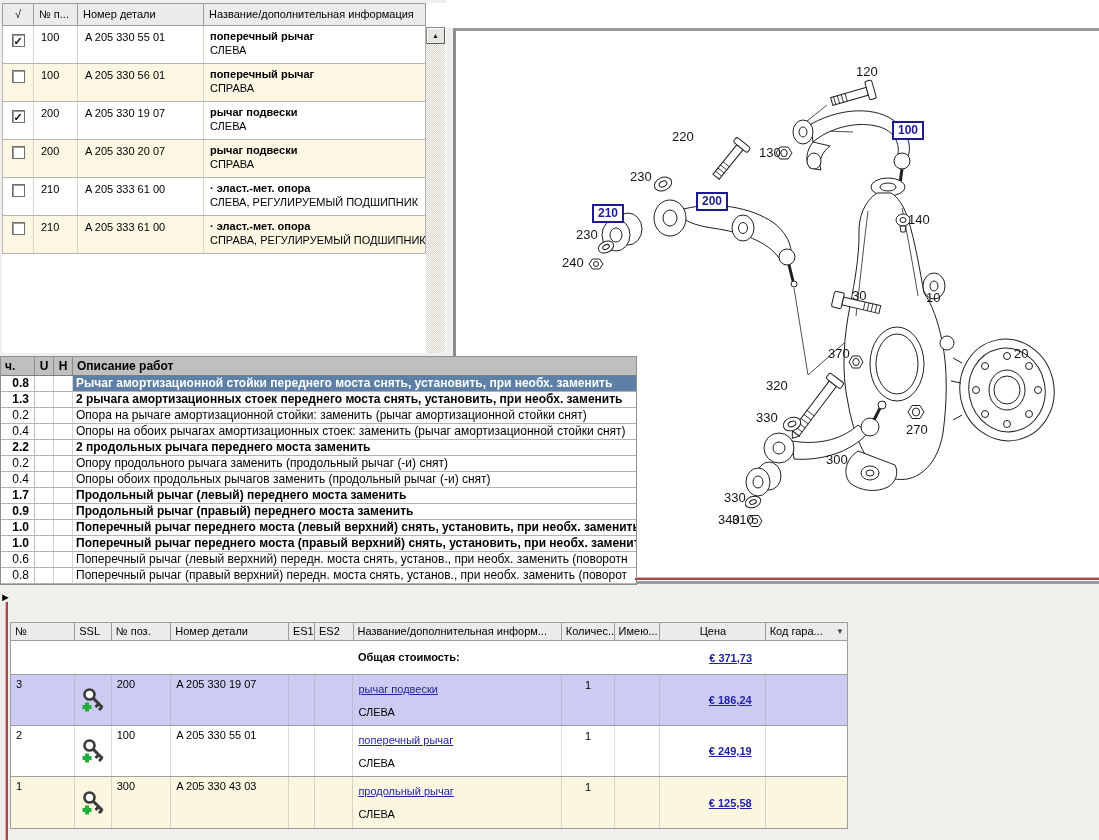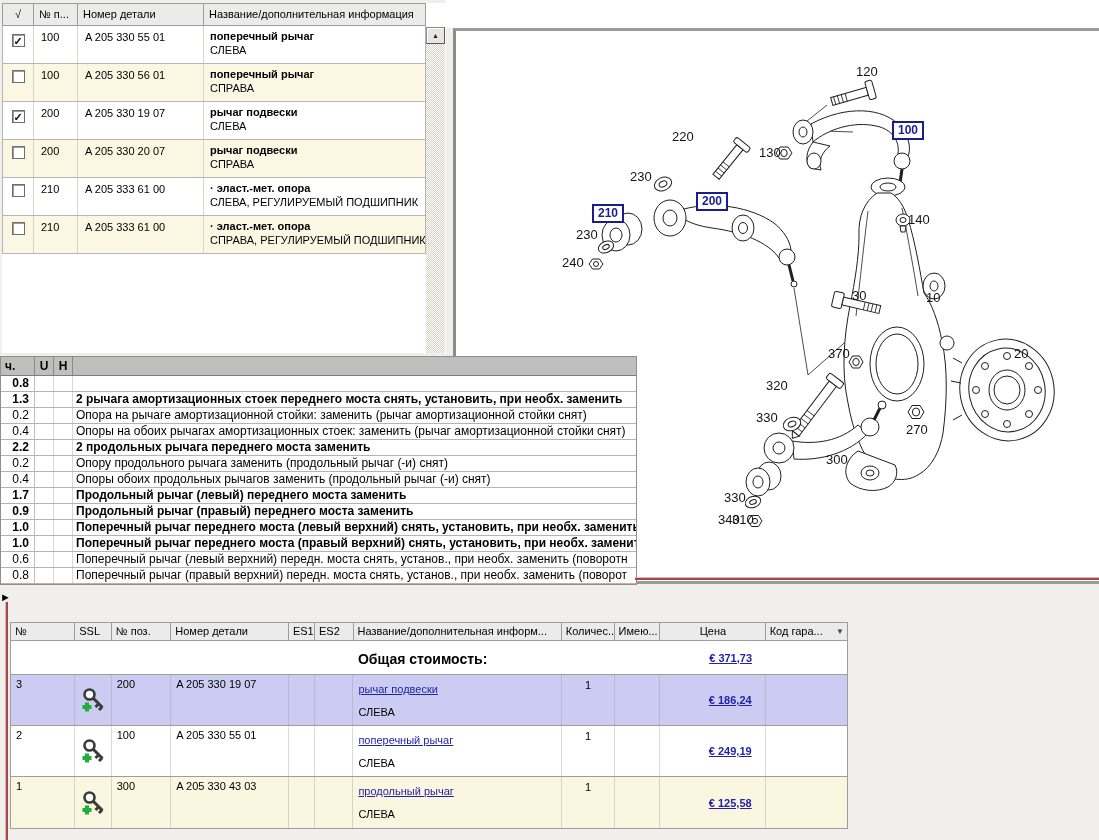--- a/index.html
+++ b/index.html
@@ -108,21 +108,21 @@
   .c-w6 { width:218px; } .c-w7 { width:55px; }  .c-w8 { width:47px; }
   .c-w9 { width:73px;margin-left:36px; }  .c-w10 { width:85px; border-right:none; }
   .bc.txt { font-size:11px; padding:3px 0 0 5px; }
   .bc.ssl { display:flex; align-items:center; justify-content:center; }
   .bc.namecell { padding:4px 0 0 5px; }
   .bc.namecell .lnk { font-size:11px; color:#2222a8; text-decoration:underline; cursor:pointer; }
   .bc.namecell .side { font-size:11px; margin-top:9px; }
   .bc.qty { font-size:11px; padding-top:4px; text-align:center; }
   .bc.price { display:flex; align-items:center; justify-content:center; }
   .bc.price .lnk { font-size:11px; font-weight:bold; color:#2222a8; text-decoration:underline; cursor:pointer; }
-  .bk-total .totlabel { font-size:14px; font-weight:bold; padding:10px 0 0 5px; }
+  .bk-total .totlabel { font-size:11px; font-weight:bold; padding:10px 0 0 5px; }
 </style>
 </head>
 <body>
 
 <div class="top-right-strip"></div>
 
 <div id="diagram-panel">
   <svg id="diagram-svg" width="640" height="526" viewBox="0 0 640 526">
 
     <g transform="rotate(-16 395 65)" stroke="#1f1f1f" fill="#fff">
@@ -381,26 +381,28 @@
     <div class="sb-btn">▲</div>
     <div class="sb-track"></div>
   </div>
 </div>
 
 <div id="work-panel">
   <div class="wk-header">
     <div class="wk-h c-hrs">ч.</div>
     <div class="wk-h c-u">U</div>
     <div class="wk-h c-h">H</div>
+    <div class="wk-h c-desc">Описание работ</div>
   </div>
   <div id="work-rows">
       <div class="wk-row bold selected">
     <div class="wc c-hrs">0.8</div>
     <div class="wc c-u"></div>
     <div class="wc c-h"></div>
+    <div class="wc c-desc">Рычаг амортизационной стойки переднего моста снять, установить, при необх. заменить</div>
   </div>
       <div class="wk-row bold">
     <div class="wc c-hrs">1.3</div>
     <div class="wc c-u"></div>
     <div class="wc c-h"></div>
     <div class="wc c-desc">2 рычага амортизационных стоек переднего моста снять, установить, при необх. заменить</div>
   </div>
       <div class="wk-row">
     <div class="wc c-hrs">0.2</div>
     <div class="wc c-u"></div>

